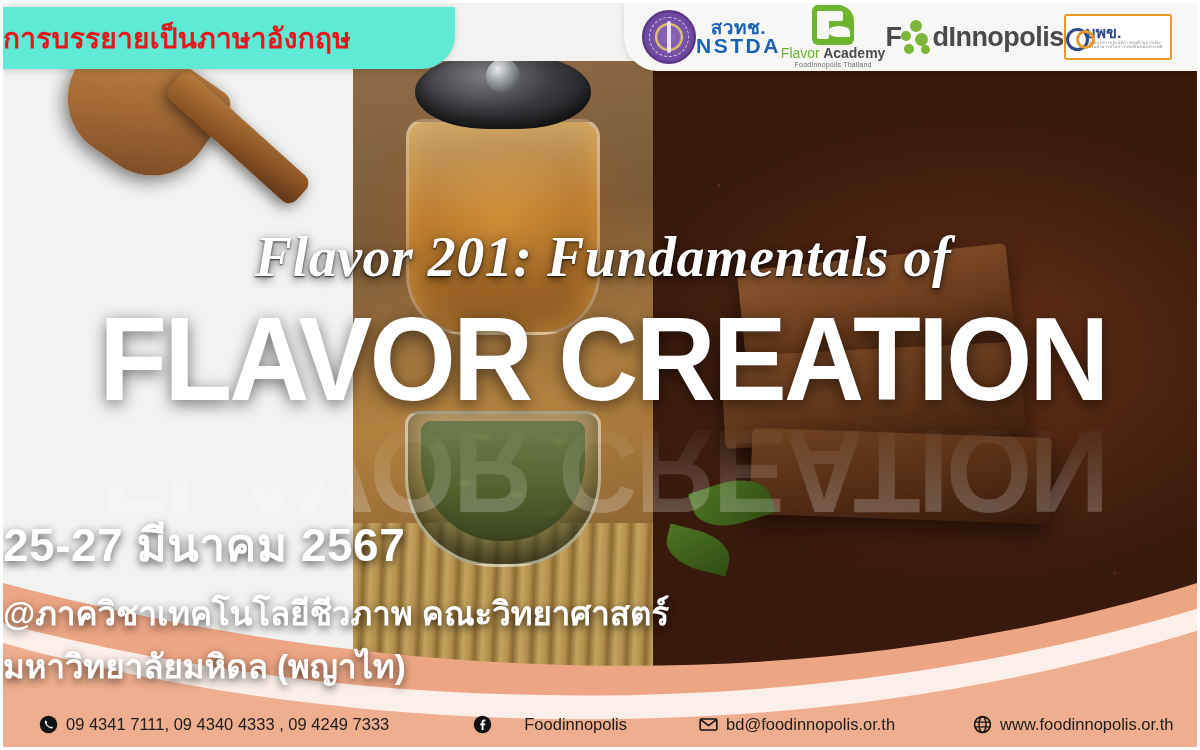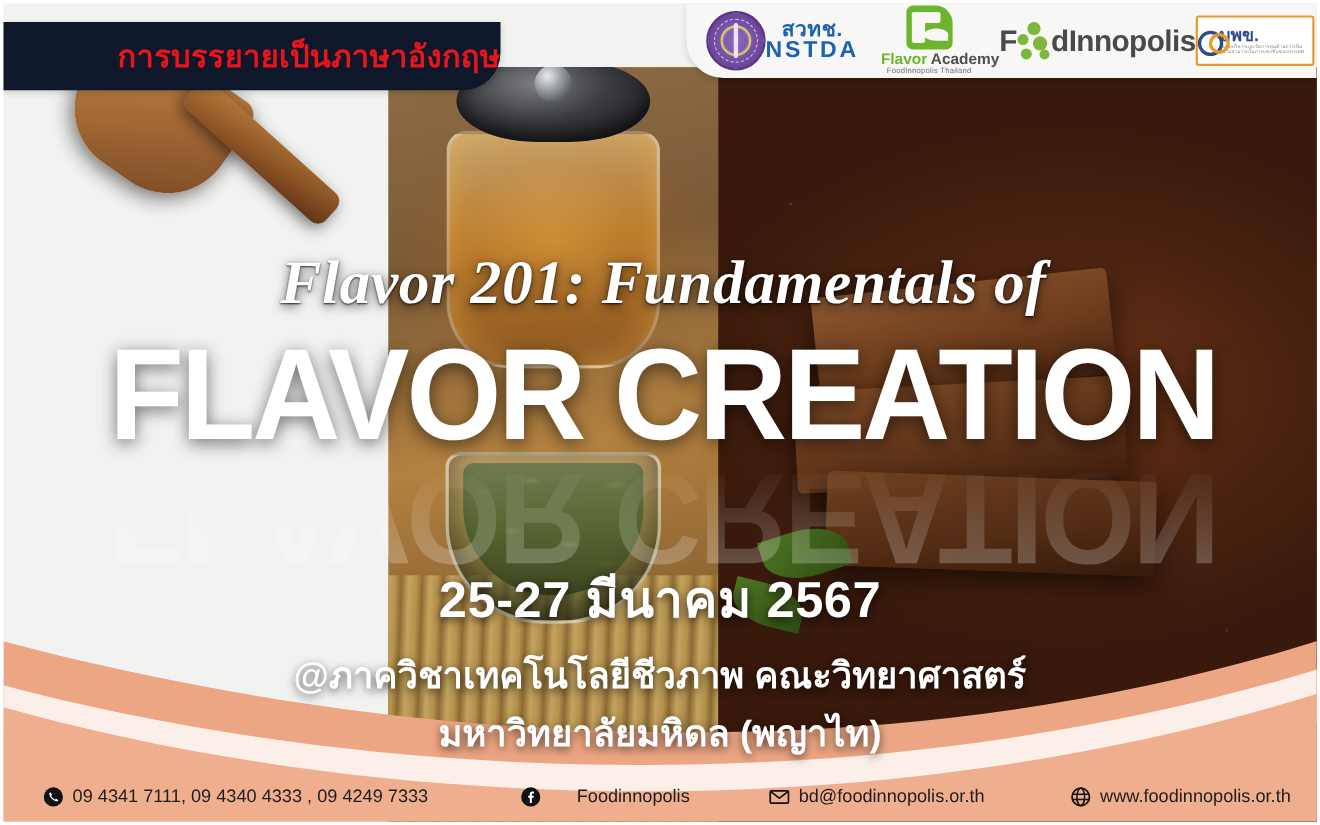--- a/index.html
+++ b/index.html
@@ -112,23 +112,23 @@
   .choco-bar.b3{left:98px;top:372px;width:300px;height:86px;transform:rotate(2deg);
     background:linear-gradient(170deg,#6f4120 0%,#532c14 58%,#36190a 100%);}
   .choco-leaf{
     position:absolute;left:40px;top:420px;width:78px;height:44px;border-radius:0 60% 0 60%;
     background:linear-gradient(140deg,#4f7a25 0%,#2f5013 100%);transform:rotate(-18deg);opacity:.95;
   }
   .choco-leaf.l2{left:12px;top:470px;width:66px;height:38px;transform:rotate(14deg);}
 
   
   .thai-ribbon{
-    position:absolute;left:0;top:17px;width:452px;height:62px;
-    background:#0f172a;border-radius:0 0 34px 0;
-    display:flex;align-items:center;justify-content:flex-end;
+    position:absolute;left:0;top:4px;width:452px;height:62px;
+    background:#5eead4;border-radius:0 0 34px 0;
+    display:flex;align-items:center;justify-content:flex-start;
     z-index:6;box-shadow:0 2px 6px rgba(0,0,0,.15);
   }
   .thai-ribbon .txt{
     color:#e8151d;font-weight:bold;font-size:28px;letter-spacing:.3px;white-space:nowrap;
     font-family:"Liberation Sans","DejaVu Sans",sans-serif;
   }
 
   
   .logo-strip{
     position:absolute;right:0;top:0;width:555px;height:68px;
@@ -155,21 +155,21 @@
 
   
   .fa{flex:0 0 auto;display:flex;flex-direction:column;align-items:center;line-height:1.05;}
   .fa .mark{width:42px;height:40px;position:relative;}
   .fa .mark .sq{position:absolute;inset:0;background:#6cb52d;border-radius:6px 16px 6px 6px;}
   .fa .mark .cut{position:absolute;left:5px;top:6px;width:12px;height:28px;background:#f7f7f5;border-radius:2px;}
   .fa .mark .cut2{position:absolute;left:5px;top:6px;width:26px;height:10px;background:#f7f7f5;border-radius:2px;}
   .fa .mark .swoosh{position:absolute;right:4px;bottom:8px;width:22px;height:11px;background:#f7f7f5;
     border-radius:50% 50% 0 50%;}
   .fa .n1{color:#4e4e4e;font-weight:bold;font-size:14px;margin-top:1px;}
-  .fa .n1 b{color:#6cb52d;font-weight:bold;margin-left:20px;}
+  .fa .n1 b{color:#6cb52d;font-weight:normal;}
   .fa .n2{color:#6b6b6b;font-size:7px;letter-spacing:.2px;}
 
   
   .fi{flex:0 0 auto;display:flex;align-items:center;position:relative;}
   .fi .word{color:#4a4a4a;font-weight:bold;font-size:27px;letter-spacing:-.5px;}
   .fi .mol{position:relative;width:30px;height:34px;margin:0 1px 0 0;}
   .fi .dot{position:absolute;border-radius:50%;background:#7cb63a;}
   .fi .d1{width:12px;height:12px;left:9px;top:0px;}
   .fi .d2{width:10px;height:10px;left:0px;top:11px;}
   .fi .d3{width:13px;height:13px;left:14px;top:13px;}
@@ -208,21 +208,21 @@
     font-family:"Liberation Sans","DejaVu Sans",sans-serif;
     font-weight:bold;font-size:118px;line-height:.95;color:#ffffff;
     letter-spacing:-3px;
     transform:scaleX(.94) scaleY(-1);
     opacity:.30;
     -webkit-mask-image:linear-gradient(to top,rgba(0,0,0,0) 5%,rgba(0,0,0,.85) 95%);
     mask-image:linear-gradient(to top,rgba(0,0,0,0) 5%,rgba(0,0,0,.85) 95%);
   }
 
   
-  .datewrap{position:absolute;left:0;right:0;top:505px;text-align:center;z-index:5;}
+  .datewrap{position:absolute;left:0;right:0;top:505px;text-align:left;z-index:5;}
   .date-line{
     font-family:"Liberation Sans","DejaVu Sans",sans-serif;
     font-weight:bold;font-size:46px;color:#ffffff;letter-spacing:.5px;
     text-shadow:0 3px 9px rgba(0,0,0,.65);
   }
   .venue-line{
     font-family:"Liberation Sans","DejaVu Sans",sans-serif;
     font-weight:bold;font-size:33px;color:#ffffff;line-height:1.25;
     text-shadow:0 3px 9px rgba(0,0,0,.65);margin-top:12px;
   }

